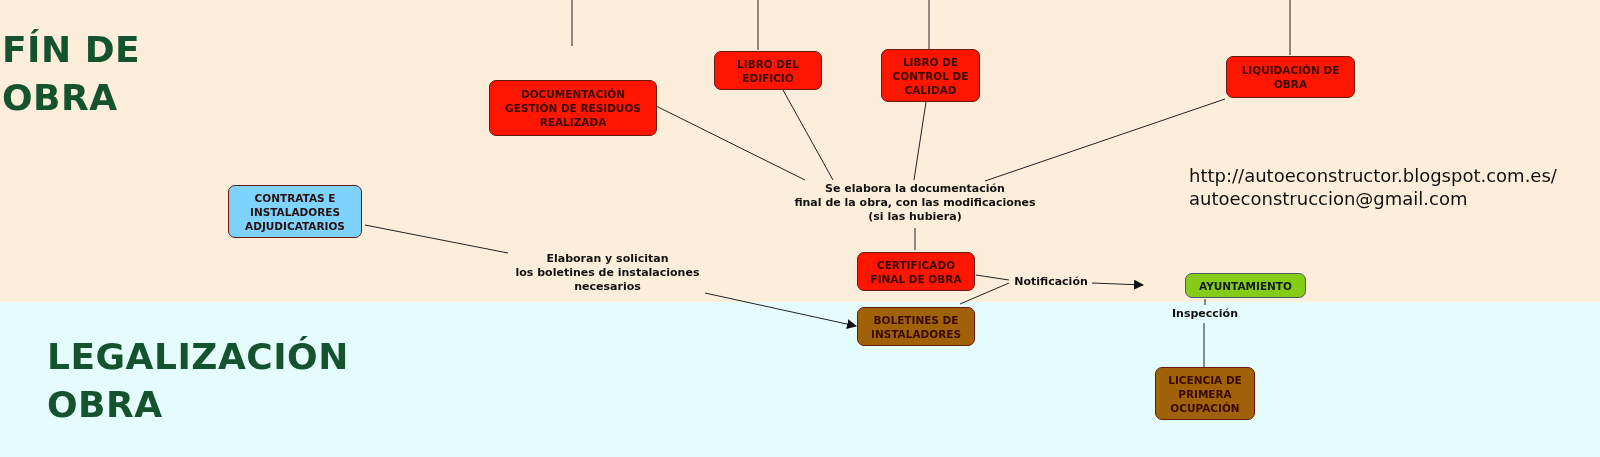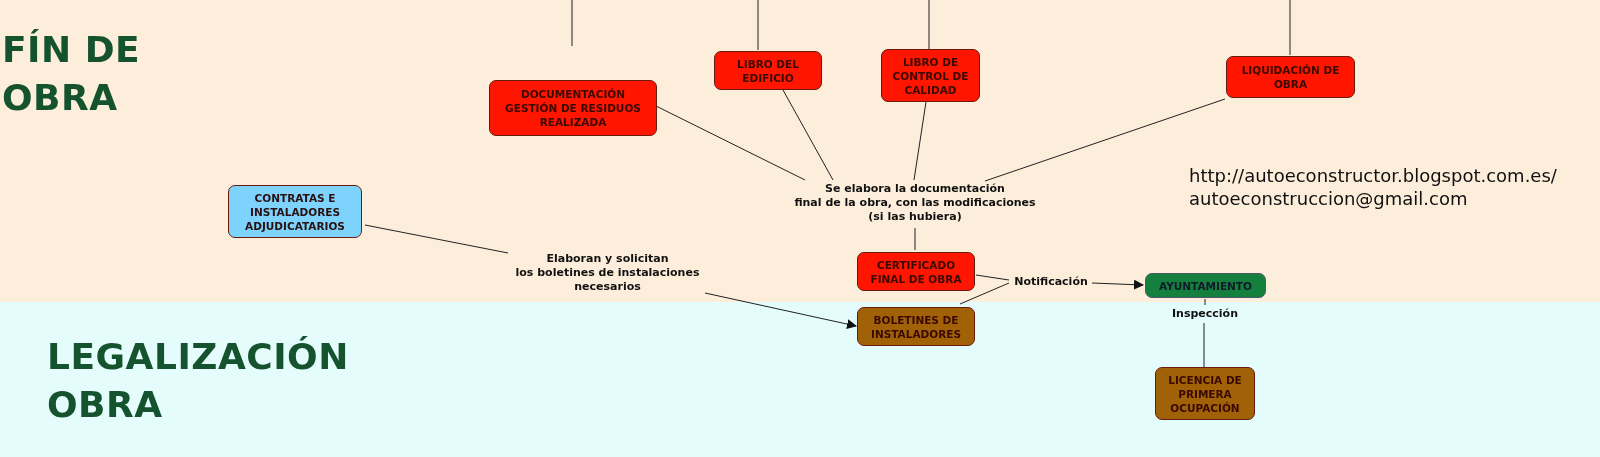--- a/index.html
+++ b/index.html
@@ -21,21 +21,21 @@
     position: absolute; box-sizing: border-box;
     display: flex; align-items: center; justify-content: center; text-align: center;
     font-family: "DejaVu Sans", sans-serif; font-weight: bold;
     font-size: 10.5px; line-height: 14px; color: #3a0a00;
     border: 1px solid #6b1a10; border-radius: 7px;
     white-space: pre-line; cursor: pointer;
   }
   .node.red { background: #ff1500; }
   .node.red2 { background: #a16207; }
   .node.pink { background: #7dd3fc; color: #2a1010; }
-  .node.blue { background: #15803d; color: #101a2a; border-color: #4a5a6a; }
+  .node.blue { background: #84cc16; color: #101a2a; border-color: #4a5a6a; margin-left: 40px; }
   .label {
     position: absolute; text-align: center; white-space: pre-line;
     font-family: "DejaVu Sans", sans-serif; font-weight: bold;
     font-size: 11px; line-height: 14px; color: #111;
   }
   .contact {
     position: absolute; left: 1189px; top: 164px;
     font-family: "DejaVu Sans", sans-serif; font-size: 18px; line-height: 23px; color: #111;
   }
   .contact div { white-space: nowrap; }

